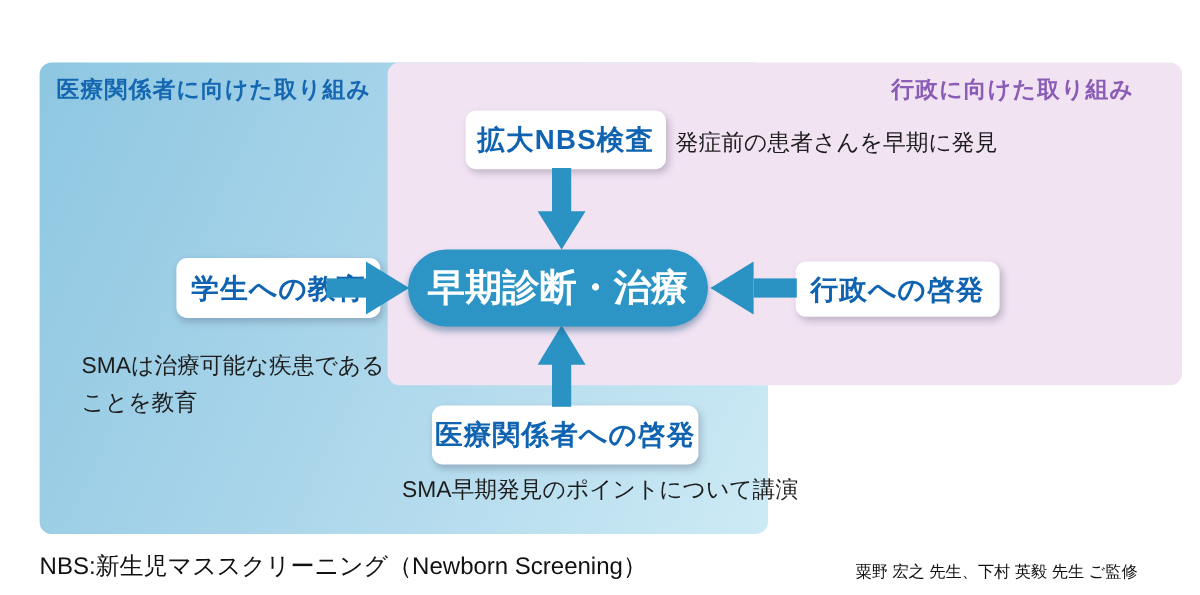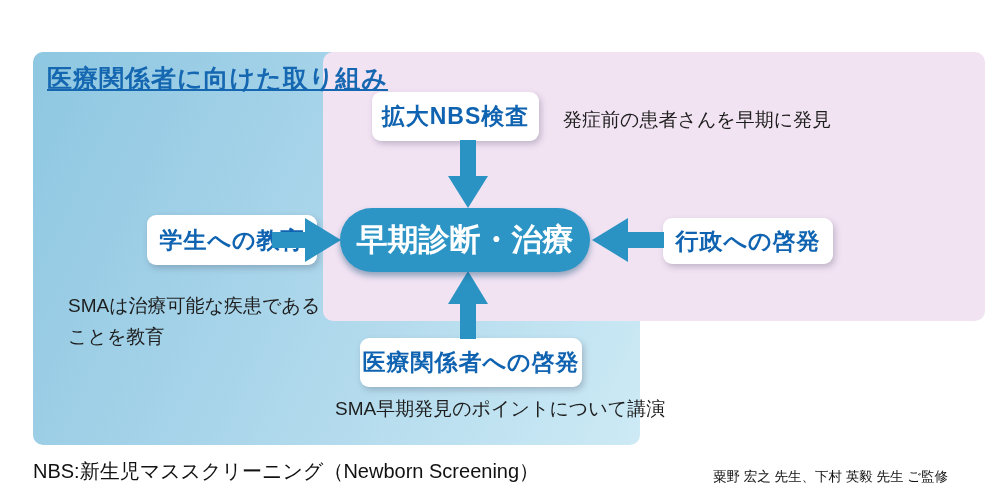--- a/index.html
+++ b/index.html
@@ -19,34 +19,34 @@
   .panel { position: absolute; border-radius: 10px; }
   .panel-medical {
     left: 33px; top: 52px; width: 607px; height: 393px;
     background: linear-gradient(115deg, #8ec7e1 0%, #a9d5ea 45%, #cdeaf5 100%);
   }
   .panel-government {
     left: 323px; top: 52px; width: 662px; height: 269px;
     background: #f2e3f3;
   }
   
-  .panel-title { position: absolute; font-size: 25px; font-weight: bold; letter-spacing: 1px; white-space: nowrap; text-decoration: underline; }
+  .panel-title { position: absolute; font-size: 19px; font-weight: bold; letter-spacing: 1px; white-space: nowrap; }
   .title-medical { left: 47px; top: 62px; color: #1467b0; }
   .title-government { right: 55px; top: 62px; color: #8a5cb5; }
   
   .node-box {
     position: absolute;
     background: #ffffff;
     border-radius: 9px;
     box-shadow: 2px 3px 6px rgba(60, 60, 90, 0.28);
     display: flex; align-items: center; justify-content: center;
     color: #0f63b0; font-weight: bold; font-size: 23px;
     white-space: nowrap; letter-spacing: 1px;
   }
-  .box-nbs      { left: 372px; top:  92px; width: 167px; height: 49px; text-align: right; }
+  .box-nbs      { left: 388px; top:  92px; width: 167px; height: 49px; text-align: right; }
   .box-students { left: 103px; top: 215px; width: 170px; height: 50px; margin-left: 44px; }
   .box-gov      { left: 663px; top: 218px; width: 170px; height: 46px; }
   .box-medical  { left: 360px; top: 338px; width: 222px; height: 49px; }
   
   .pill {
     position: absolute;
     left: 340px; top: 208px; width: 250px; height: 64px;
     background: #2d95c5;
     border-radius: 32px;
     box-shadow: 0 4px 6px rgba(23, 82, 122, 0.45);
@@ -92,20 +92,21 @@
 </style>
 </head>
 <body>
 
 <div class="stage">
 
   <div class="panel panel-medical"></div>
   <div class="panel panel-government"></div>
 
   <div class="panel-title title-medical">医療関係者に向けた取り組み</div>
+  <div class="panel-title title-government">行政に向けた取り組み</div>
 
   <div class="arrow-part stem-down"></div>
   <div class="tri head-down"></div>
 
   <div class="tri head-up"></div>
   <div class="arrow-part stem-up"></div>
 
   <div class="arrow-part stem-right"></div>
   <div class="tri head-right"></div>
 

